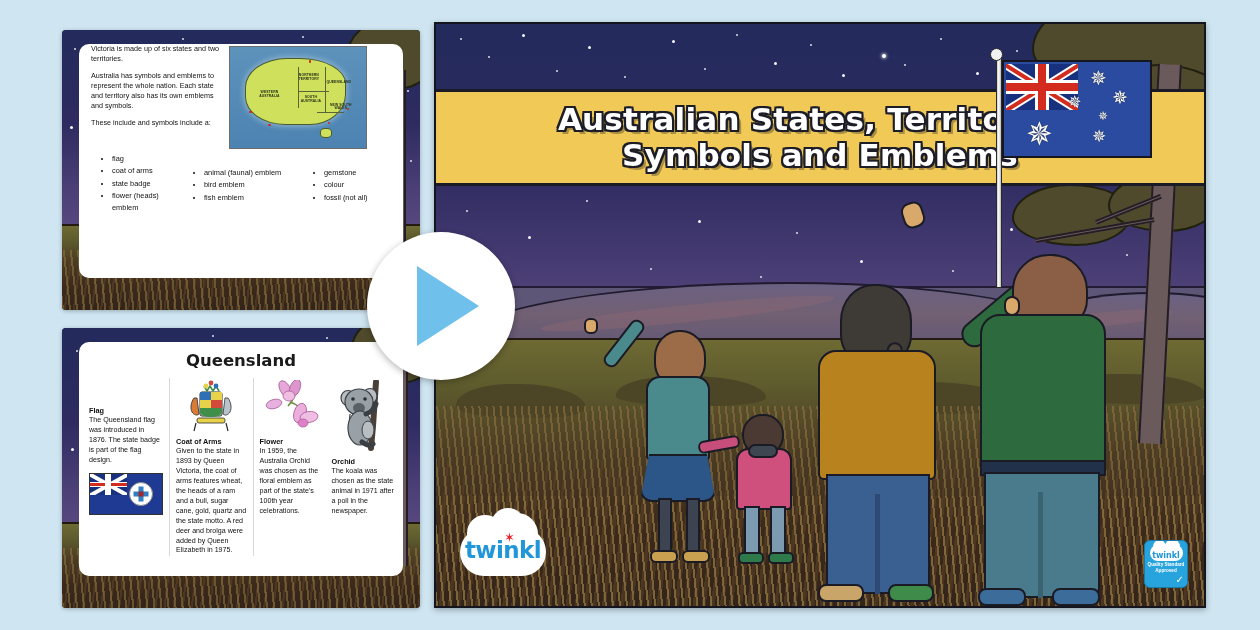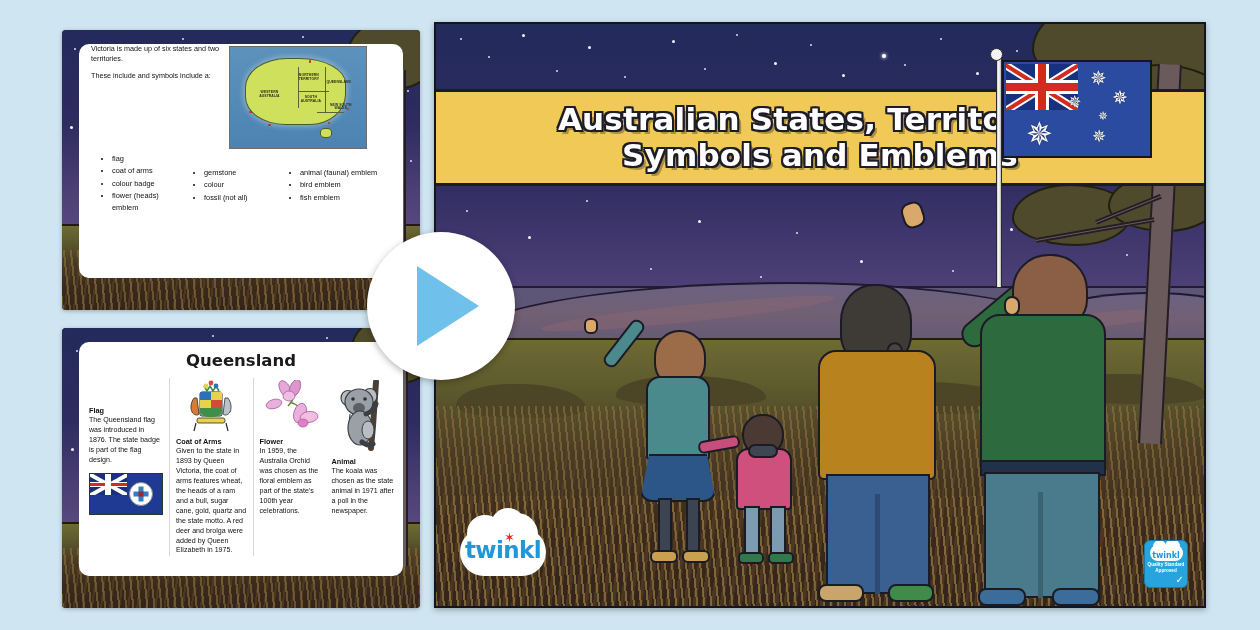--- a/index.html
+++ b/index.html
@@ -299,20 +299,21 @@
     <div class="ground" style="height:86px;"></div>
     <div class="grass-layer" style="height:60px;"></div>
     <div class="tree-canopy" style="right:-18px; top:-12px; width:92px; height:72px;"></div>
     <div class="tree-trunk" style="right:14px; top:40px; width:12px; height:200px;"></div>
 
     <div class="card" style="left:17px; top:14px; right:17px; bottom:32px;">
 
       <div class="t1-body">
         <div class="t1-text">
           <p>Victoria is made up of six states and two territories.</p>
+          <p>Australia has symbols and emblems to represent the whole nation. Each state and territory also has its own emblems and symbols.</p>
           <p>These include and symbols include a:</p>
         </div>
 
         <div class="t1-map">
           <div class="au-shape"></div>
           <div class="au-line" style="left:50%; top:20%; width:1px; height:40%;"></div>
           <div class="au-line" style="left:50%; top:44%; width:23%; height:1px;"></div>
           <div class="au-line" style="left:70%; top:20%; width:1px; height:44%;"></div>
           <div class="au-line" style="left:64%; top:64%; width:20%; height:1px;"></div>
           <div class="au-lbl" style="left:17%; top:44%; width:24%;">WESTERN AUSTRALIA</div>
@@ -326,32 +327,32 @@
           <span class="au-dot" style="left:28%; top:76%;"></span>
           <span class="au-dot" style="left:72%; top:74%;"></span>
           <span class="au-dot" style="left:86%; top:60%;"></span>
         </div>
       </div>
 
       <div class="t1-lists">
         <ul style="width:76px;">
           <li>flag</li>
           <li>coat of arms</li>
-          <li>colour badge</li>
+          <li>state badge</li>
           <li>flower (heads) emblem</li>
+        </ul>
+        <ul style="width:104px; padding-top:14px;">
+          <li>animal (faunal) emblem</li>
+          <li>bird emblem</li>
+          <li>fish emblem</li>
         </ul>
         <ul style="width:80px; padding-top:14px;">
           <li>gemstone</li>
           <li>colour</li>
           <li>fossil (not all)</li>
-        </ul>
-        <ul style="width:104px; padding-top:14px;">
-          <li>animal (faunal) emblem</li>
-          <li>bird emblem</li>
-          <li>fish emblem</li>
         </ul>
       </div>
     </div>
   </div>
 
   <div class="thumb scene" id="thumb2" style="left:62px; top:328px; width:358px; height:280px;">
     <div class="sky" style="height:205px;"></div>
     <div>
       <span class="star sm" style="left:14px; top:22px;"></span>
       <span class="star sm" style="left:28px; top:70px;"></span>
@@ -436,21 +437,21 @@
             <ellipse cx="27" cy="22" rx="14" ry="13" fill="#9aa1a6" stroke="#3a3f44" stroke-width="1.2"></ellipse>
             <ellipse cx="27" cy="28" rx="6" ry="5" fill="#5a6166"></ellipse>
             <circle cx="21" cy="19" r="1.8" fill="#2a2f33"></circle>
             <circle cx="33" cy="19" r="1.8" fill="#2a2f33"></circle>
             <path d="M18 34c-2 12 0 24 6 30" stroke="#3a3f44" stroke-width="1.2" fill="none"></path>
             <ellipse cx="28" cy="48" rx="12" ry="17" fill="#9aa1a6" stroke="#3a3f44" stroke-width="1.2"></ellipse>
             <ellipse cx="36" cy="50" rx="6" ry="9" fill="#b9bec2" stroke="#3a3f44" stroke-width="1"></ellipse>
             <path d="M34 34c6-2 9-6 10-10" stroke="#3a3f44" stroke-width="5" fill="none" stroke-linecap="round"></path>
             <path d="M30 62c4 3 8 4 11 2" stroke="#3a3f44" stroke-width="5" fill="none" stroke-linecap="round"></path>
           </svg>
-          <b>Animal</b>
+          <b>Orchid</b>
           <p>The koala was chosen as the state animal in 1971 after a poll in the newspaper.</p>
         </div>
       </div>
     </div>
   </div>
 
   <div id="hero" class="scene">
 
     <div class="sky" style="height:330px;"></div>
 

